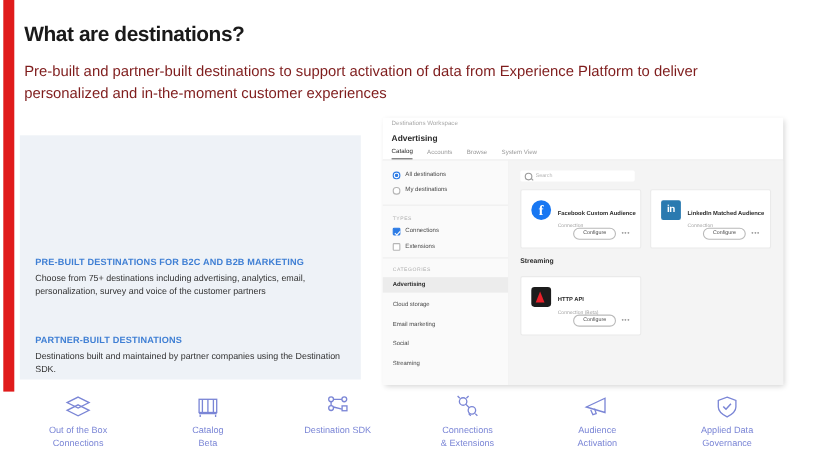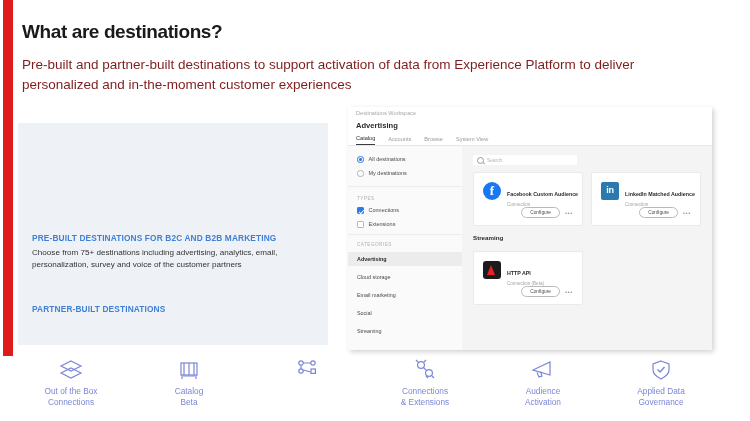--- a/index.html
+++ b/index.html
@@ -126,20 +126,21 @@
   <div class="subhead">Pre-built and partner-built destinations to support activation of data from Experience Platform to deliver personalized and in-the-moment customer experiences</div>
 
   <div class="info-panel">
 
     <div class="sec sec2">
       <div class="sec-h">PRE-BUILT DESTINATIONS FOR B2C AND B2B MARKETING</div>
       <div class="sec-b">Choose from 75+ destinations including advertising, analytics, email, personalization, survey and voice of the customer partners</div>
     </div>
     <div class="sec sec3">
       <div class="sec-h">PARTNER-BUILT DESTINATIONS</div>
+      <div class="sec-b">Destinations built and maintained by partner companies using the Destination SDK.</div>
     </div>
   </div>
 
   <div class="mock">
     <div class="mock-crumb">Destinations Workspace</div>
     <div class="mock-title">Advertising</div>
 
     <div class="tabs">
       <div class="tab active">Catalog</div>
       <div class="tab">Accounts</div>
@@ -256,20 +257,23 @@
     <div class="ic p3">
       <div class="gl">
         <svg width="26" height="24" viewBox="0 0 26 24" fill="none" stroke="#7b86d6" stroke-width="1.2">
           <circle cx="7" cy="5" r="2.2"></circle>
             <circle cx="19" cy="5" r="2.2"></circle>
           <circle cx="7" cy="13" r="2.2"></circle>
             <rect x="17" y="11" width="4.4" height="4.4"></rect>
           <path d="M9.2 5h7.6M7 7.2v3.6M9.2 12l7.6 2"></path>
         </svg>
       </div>
+      <div class="cap">
+        <span>Destination SDK</span>
+      </div>
     </div>
 
     <div class="ic p4">
       <div class="gl">
         <svg width="26" height="24" viewBox="0 0 26 24" fill="none" stroke="#7b86d6" stroke-width="1.2">
           <circle cx="9" cy="7" r="3.4"></circle>
             <circle cx="17" cy="15" r="3.4"></circle>
           <path d="M11.4 9.4l3.2 3.2M6 4l-2-2M12 4l2-2M14 18l2 2M20 18l2 2"></path>
         </svg>
       </div>

